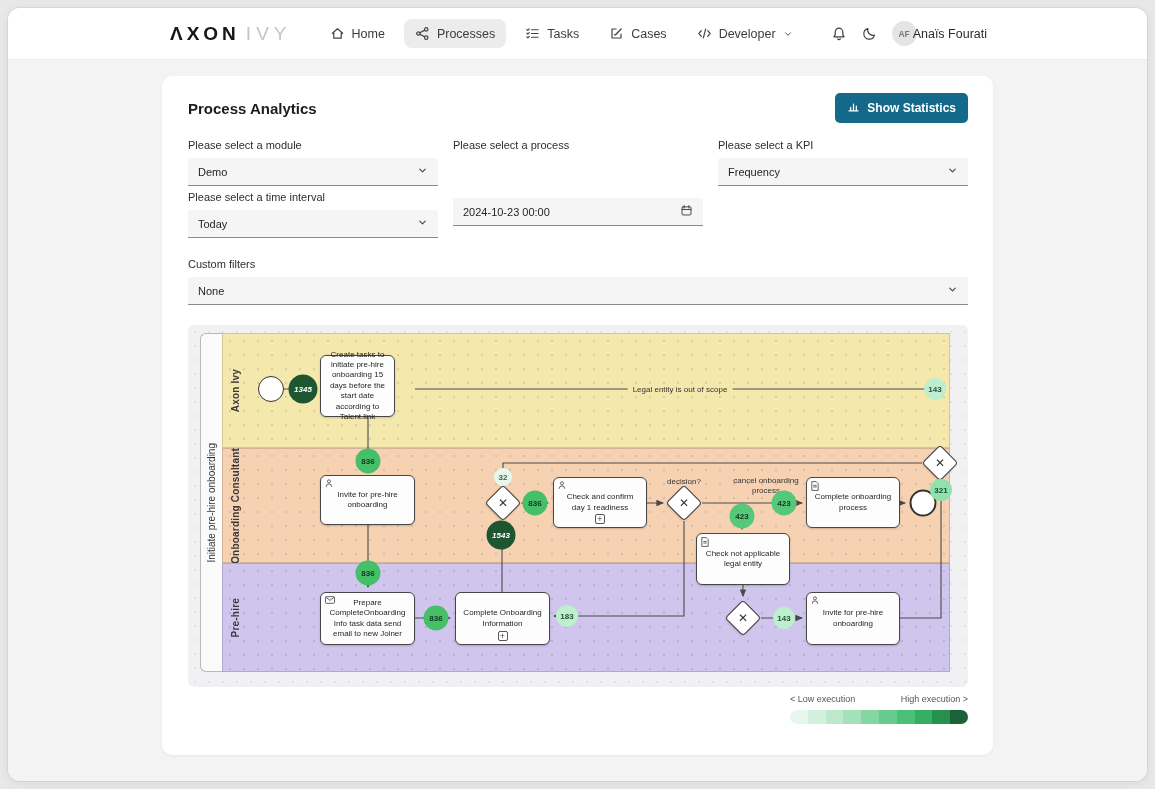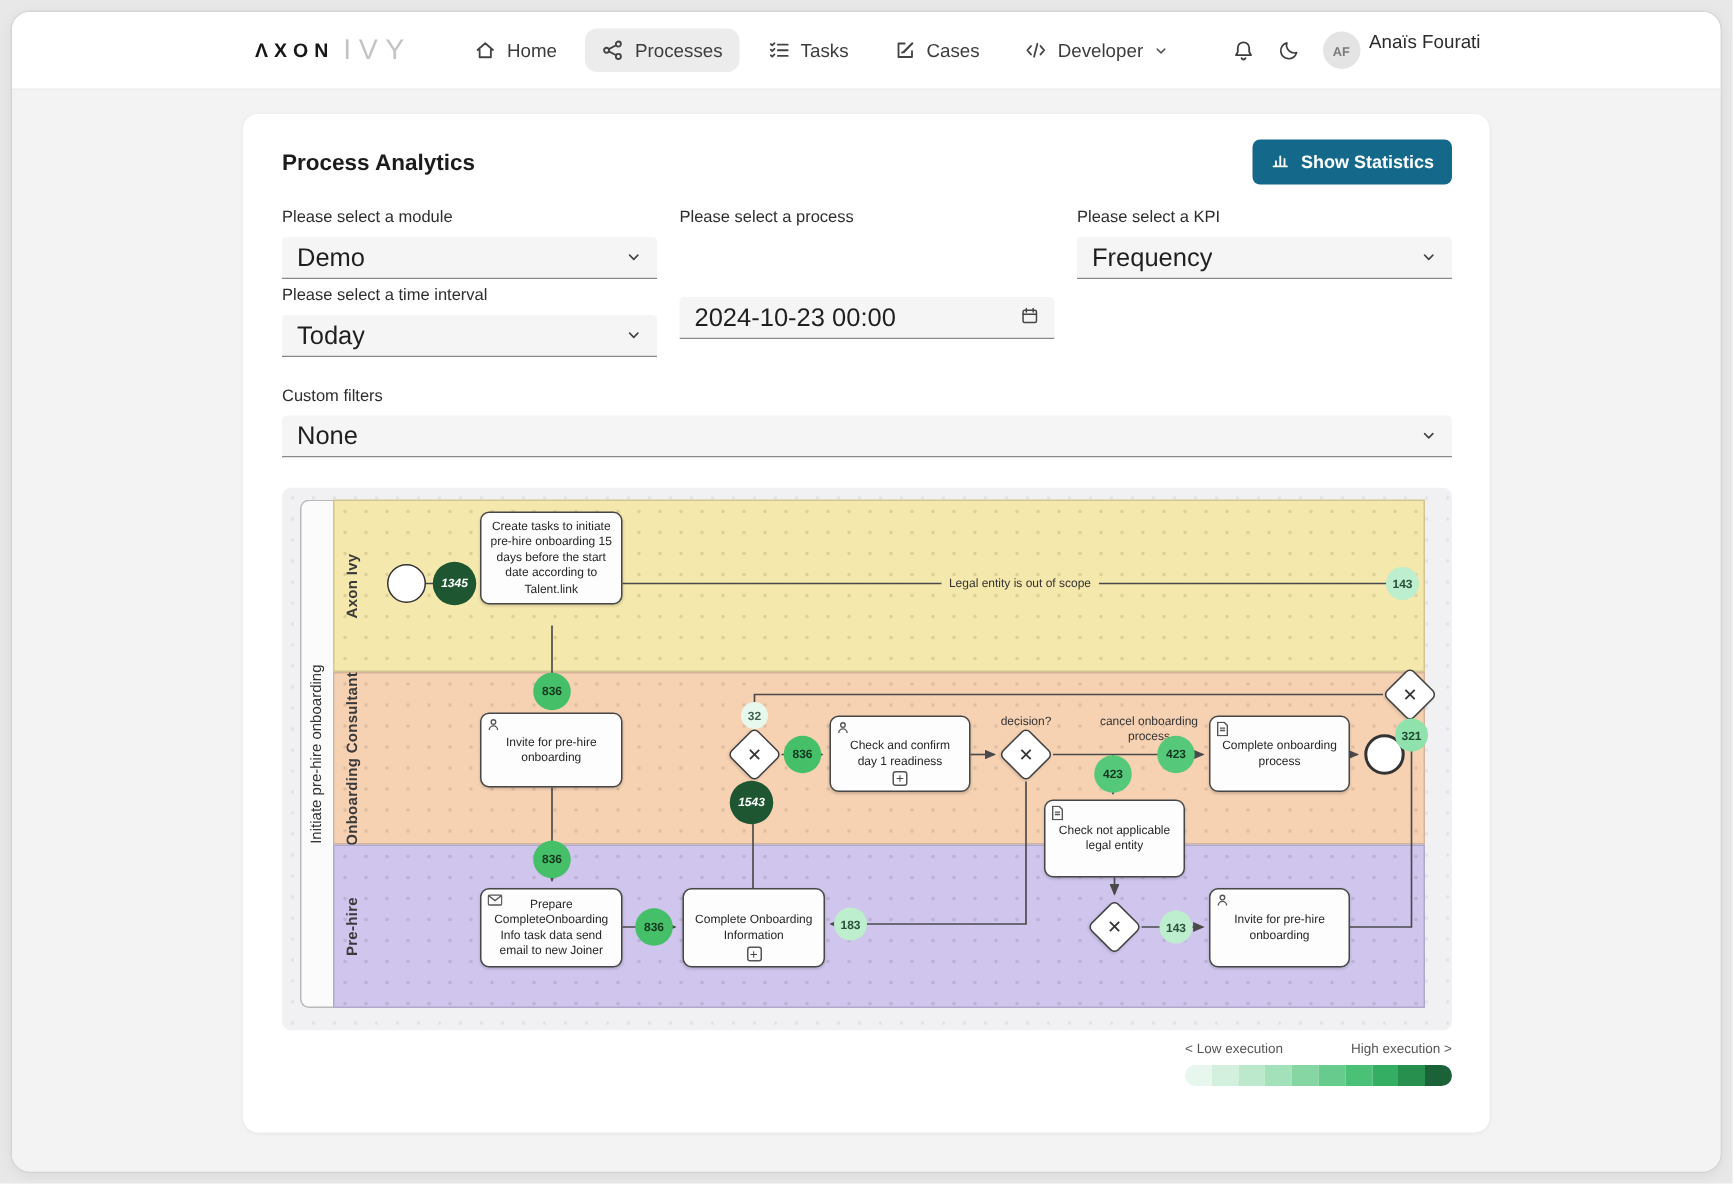--- a/index.html
+++ b/index.html
@@ -5,48 +5,48 @@
   * { margin:0; padding:0; box-sizing:border-box; }
   html,body { width:1155px; height:789px; }
   body { background:#e8e8e8; font-family:"Liberation Sans","DejaVu Sans",sans-serif; color:#222; }
   .window { position:absolute; inset:8px; background:#fff; border-radius:12px; overflow:hidden;
             box-shadow:0 0 0 1px rgba(0,0,0,.05), 0 2px 10px rgba(0,0,0,.07); }
 
   
   .nav { height:52px; display:flex; align-items:center; justify-content:space-between;
          padding:0 160px 0 162px; background:#fff; border-bottom:1px solid #ececec; }
   .logo { display:flex; align-items:center; cursor:pointer; }
-  .logo-bold { font-size:13px; font-weight:700; letter-spacing:4px; color:#161616; }
+  .logo-bold { font-size:19px; font-weight:700; letter-spacing:4px; color:#161616; }
   .logo-light { font-size:19px; font-weight:400; letter-spacing:5px; color:#c4c4c4; margin-left:6px; }
   .menu { display:flex; align-items:center; gap:8px; }
   .nav-item { display:flex; align-items:center; gap:7px; padding:7px 11px; border-radius:8px;
               font-size:12.5px; color:#3c3c3c; cursor:pointer; white-space:nowrap; }
   .nav-item.active { background:#ececec; }
   .nav-item svg { display:block; }
   .nav-right { display:flex; align-items:center; gap:15px; }
   .icon-btn { display:flex; align-items:center; cursor:pointer; color:#444; }
   .avatar { width:25px; height:25px; border-radius:50%; background:#e4e4e4; color:#7a7a7a;
             font-size:8.5px; font-weight:700; display:flex; align-items:center; justify-content:center; }
   .user-name { font-size:12.5px; color:#2b2b2b; margin-left:-6px; }
-  .user-chip { display:flex; align-items:flex-start; gap:12px; cursor:pointer; }
+  .user-chip { display:flex; align-items:center; gap:2px; cursor:pointer; }
 
   
   .content { position:absolute; top:52px; left:0; right:0; bottom:0; background:#f3f3f4; }
   .card { position:absolute; left:154px; top:16px; width:831px; height:679px; background:#fff;
           border-radius:10px; box-shadow:0 1px 3px rgba(0,0,0,.05); }
   .page-title { position:absolute; left:26px; top:24px; font-size:15px; font-weight:700; color:#1c1c1c; }
   .stats-btn { position:absolute; right:25px; top:17px; display:flex; align-items:center; gap:7px;
                background:#14698a; color:#fff; font-size:12px; font-weight:600; border:none;
                padding:7px 12px; border-radius:5px; cursor:pointer; }
 
   .fld { position:absolute; }
   .fld .lbl { font-size:11px; color:#2e2e2e; margin-bottom:7px; display:block; }
   .sel { height:28px; background:#f5f5f5; border-bottom:1px solid #8a8a8a; border-radius:3px 3px 0 0;
          display:flex; align-items:center; justify-content:space-between; padding:0 10px;
-         font-size:17px; color:#1f1f1f; cursor:pointer; }
+         font-size:11px; color:#1f1f1f; cursor:pointer; }
   .sel svg { flex:none; color:#444; }
   .sel .val { overflow:hidden; text-overflow:ellipsis; white-space:nowrap; }
 
   
   .diagram { position:absolute; left:26px; top:249px; width:780px; height:362px; background:#f1f1f3;
              border-radius:6px; overflow:hidden;
              background-image:radial-gradient(rgba(0,0,0,.06) 1px, transparent 1.4px);
              background-size:14px 14px; }
   .pool-header { position:absolute; left:12px; top:8px; width:22px; height:339px; background:#fbfbfb;
                  border:1px solid #b9b9b9; border-right:none; border-radius:6px 0 0 6px;
@@ -287,21 +287,21 @@
             <path d="M555 260 V271" marker-end="url(#arr)"></path>
             <path d="M573 293 H614" marker-end="url(#arr)"></path>
             <path d="M712 293 H753 V160" marker-end="url(#arr)"></path>
             <path d="M496 196 V291 H366" marker-end="url(#arr)"></path>
           </g>
         </svg>
 
         <div class="evt start" style="left:83px; top:64px;"></div>
         <div class="evt end" style="left:735px; top:178px;"></div>
 
-        <div class="task" style="left:132px; top:16px; width:95px; height:62px;">
+        <div class="task" style="left:132px; top:30px; width:75px; height:62px;">
           <span>Create tasks to initiate pre-hire onboarding 15 days before the start date according to Talent.link</span>
         </div>
         <div class="task" style="left:132px; top:150px; width:95px; height:50px;">
           <span class="corner-icon"><svg width="9" height="9" viewBox="0 0 10 10" fill="none" stroke="#555" stroke-width="1">
                 <circle cx="4.4" cy="2.6" r="1.7"></circle>
                 <path d="M1.3 8.6a3.1 3.1 0 0 1 6.2 0"></path>
               </svg></span>
           <span>Invite for pre-hire onboarding</span>
         </div>
         <div class="task" style="left:132px; top:267px; width:95px; height:53px;">

